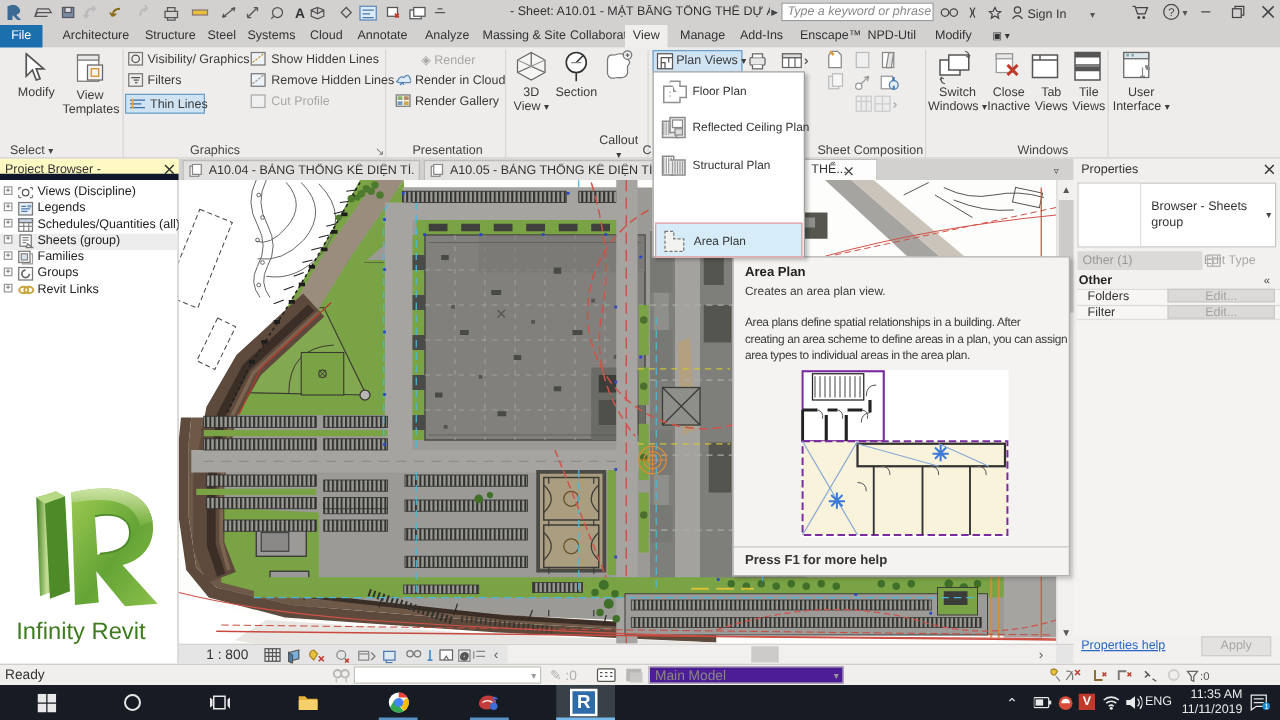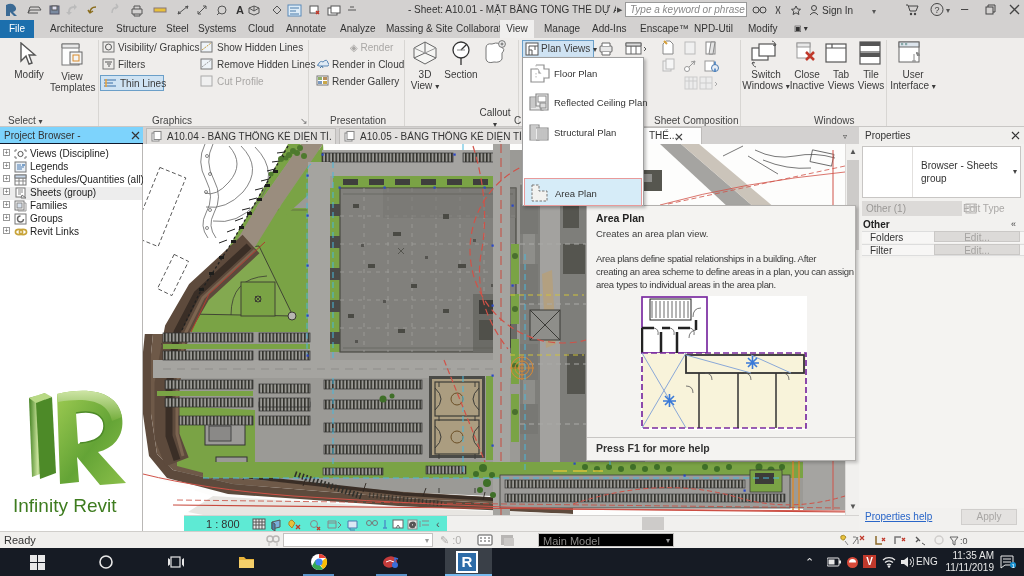--- a/index.html
+++ b/index.html
@@ -162,21 +162,21 @@
   <svg class="abs" style="left:200px;top:20px;" width="13" height="12" viewBox="0 0 13 12">
       <rect x="1" y="1" width="11" height="10" fill="#eef3f8" stroke="#777"></rect>
       <path d="M2 9 L 11 2" stroke="#999" stroke-dasharray="2 1"></path>
     </svg>
   <div class="abs" style="left:217px;top:21px;">Remove Hidden Lines</div>
   <svg class="abs" style="left:200px;top:37px;" width="13" height="12" viewBox="0 0 13 12">
       <rect x="1" y="1" width="11" height="10" fill="#f0f0f0" stroke="#aaa"></rect>
     </svg>
   <div class="abs" style="left:217px;top:38px;color:#a9a7a5;">Cut Profile</div>
 
-  <div class="abs" style="left:350px;top:4px;color:#a9a7a5;">◈ Render</div>
+  <div class="abs" style="left:337px;top:4px;color:#a9a7a5;">◈ Render</div>
   <svg class="abs" style="left:316px;top:19px;" width="13" height="13" viewBox="0 0 13 13">
       <path d="M2 8 q2-5 5-3 q4-4 5 1 q2 1 0 3 H3 q-3-1-1-1z" fill="#dfeaf4" stroke="#5b87b5"></path>
       <path d="M4 11 l2-2 1 2" stroke="#4a7aa8" fill="none"></path>
     </svg>
   <div class="abs" style="left:332px;top:21px;">Render in Cloud</div>
   <svg class="abs" style="left:316px;top:36px;" width="13" height="13" viewBox="0 0 13 13">
       <rect x="1" y="2" width="11" height="9" fill="#fff" stroke="#777"></rect>
       <rect x="2" y="3" width="4" height="3" fill="#8fb06a"></rect>
       <rect x="7" y="3" width="4" height="3" fill="#b78c5a"></rect>
       <rect x="2" y="7" width="4" height="3" fill="#7a99c0"></rect>
@@ -289,21 +289,21 @@
       <rect x="2" y="2" width="20" height="20" fill="#fff" stroke="#666"></rect>
       <rect x="2" y="2" width="20" height="5" fill="#dce4ec" stroke="#666"></rect>
       <rect x="4" y="3" width="2.2" height="2.2" fill="#8aa"></rect>
       <rect x="8" y="3" width="2.2" height="2.2" fill="#8aa"></rect>
       <path d="M19 12 q4 0 4 4 l-3 0 q0-2-1-2z" fill="#888"></path>
       <path d="M17 14 v7 m-2 0 h4" stroke="#888" fill="none"></path>
     </svg>
   <div class="abs" style="left:888px;top:31px;width:50px;text-align:center;line-height:11px;white-space:nowrap;">User<br>Interface <span style="font-size:8px;">▾</span></div>
 </div>
 <div id="browser" class="abs">
-  <div class="abs" style="left:0;top:0;width:157px;height:17px;background:#7dd3fc;border-bottom:1px solid #0f172a;">
+  <div class="abs" style="left:0;top:0;width:157px;height:17px;background:#fef9c3;border-bottom:5px solid #0f172a;">
     <span style="position:absolute;left:4px;top:3px;color:#333;">Project Browser - </span>
     <svg class="abs" style="left:131px;top:4px;" width="9" height="9" viewBox="0 0 9 9">
         <path d="M1 1 L8 8 M8 1 L1 8" stroke="#333" stroke-width="1.2"></path>
       </svg>
   </div>
   <div class="trow" style="top:21px;">
       <span class="pl">+</span>
       <svg width="13" height="12" viewBox="0 0 13 12">
         <path d="M1 2 h2 M1 2 v2 M10 2 h2 M12 2 v2 M1 10 h2 M1 8 v2 M10 10 h2 M12 8 v2" stroke="#777" fill="none"></path>
         <circle cx="6.5" cy="6" r="2.6" fill="none" stroke="#555"></circle>
@@ -769,21 +769,21 @@
       <rect x="430" y="318" width="2.2" height="2.2"></rect>
         <rect x="540" y="330" width="2.2" height="2.2"></rect>
         <rect x="600" y="345" width="2.2" height="2.2"></rect>
     </g>
   </svg>
   <div class="abs" style="left:702px;top:17px;width:14px;height:371px;background:#f1f0ee;border-left:1px solid #dcdad8;">
     <div class="abs" style="left:3px;top:3px;font-size:8px;color:#555;">▲</div>
     <div class="abs" style="left:1px;top:16px;width:12px;height:90px;background:#cdcbc9;"></div>
     <div class="abs" style="left:3px;top:358px;font-size:8px;color:#555;">▼</div>
   </div>
-  <div class="abs" style="left:0;top:388px;width:716px;height:16px;background:#5eead4;border-top:1px solid #d5d3d1;font-size:11px;color:#333;margin-left:41px;">
+  <div class="abs" style="left:0;top:388px;width:716px;height:16px;background:#e5e5e5;border-top:1px solid #d5d3d1;font-size:11px;color:#333;">
     <span style="position:absolute;left:22px;top:2px;">1 : 800</span>
     <svg class="abs" style="left:68px;top:2px;" width="180" height="13" viewBox="0 0 180 13">
       <g fill="none" stroke="#555">
         <rect x="1" y="1" width="12" height="10" fill="#e8e8e8"></rect>
           <path d="M1 4 h12 M1 7 h12 M4 1 v10 M7 1 v10 M10 1 v10"></path>
         <path d="M20 4 l8-2 v7 l-8 2z" fill="#7ab0dc"></path>
           <path d="M20 4 l3 2 v7 l-3-2z" fill="#4a80ac"></path>
         <path d="M40 2 q-4 1-3 5 l3 3 3-5z" fill="#e8c23a" stroke="#a8862a"></path>
           <path d="M44 7 l4 4 m0-4 l-4 4" stroke="#c0392b" stroke-width="1.3"></path>
         <circle cx="62" cy="6" r="3.5" stroke="#888"></circle>
@@ -854,21 +854,21 @@
     </div>
   <div class="abs" style="left:440px;top:2px;color:#b0aeac;">✎ :0</div>
   <svg class="abs" style="left:477px;top:2px;" width="16" height="12" viewBox="0 0 16 12">
       <rect x="1" y="1" width="14" height="10" rx="1" fill="#fff" stroke="#555"></rect>
       <path d="M3 4 h2 M7 4 h2 M11 4 h2 M3 7 h2 M7 7 h2 M11 7 h2" stroke="#555"></path>
     </svg>
   <svg class="abs" style="left:500px;top:2px;" width="14" height="12" viewBox="0 0 14 12">
       <rect x="1" y="1" width="12" height="10" fill="#b8b6b4"></rect>
       <rect x="4" y="4" width="12" height="10" fill="#cac8c6"></rect>
     </svg>
-  <div class="abs" style="left:519px;top:1px;width:136px;height:14px;background:#000000;border:1px solid #c4c2c0;margin-left:19px;">
+  <div class="abs" style="left:519px;top:1px;width:156px;height:14px;background:#4c1d95;border:1px solid #c4c2c0;">
       <span style="position:absolute;left:4px;top:1px;color:#8a8886;">Main Model</span>
       <span style="position:absolute;right:3px;top:2px;font-size:8px;color:#999;">▾</span>
     </div>
   <svg class="abs" style="left:838px;top:2px;" width="130" height="13" viewBox="0 0 130 13">
     <g fill="none" stroke="#555">
       <path d="M3 2 q3-2 5 1 l-2 3 q-4 0-3-4z" fill="#e8c23a" stroke="#a88a2a"></path>
         <path d="M7 7 l3 4" stroke="#888"></path>
       <path d="M20 3 l-5 7 m0-7 q6-1 5 7" stroke="#777"></path>
         <path d="M22 2 l4 4 m0-4 l-4 4" stroke="#c0392b" stroke-width="1.2"></path>
       <path d="M38 2 v8 h6" stroke="#8a6a2a" stroke-width="1.5"></path>

